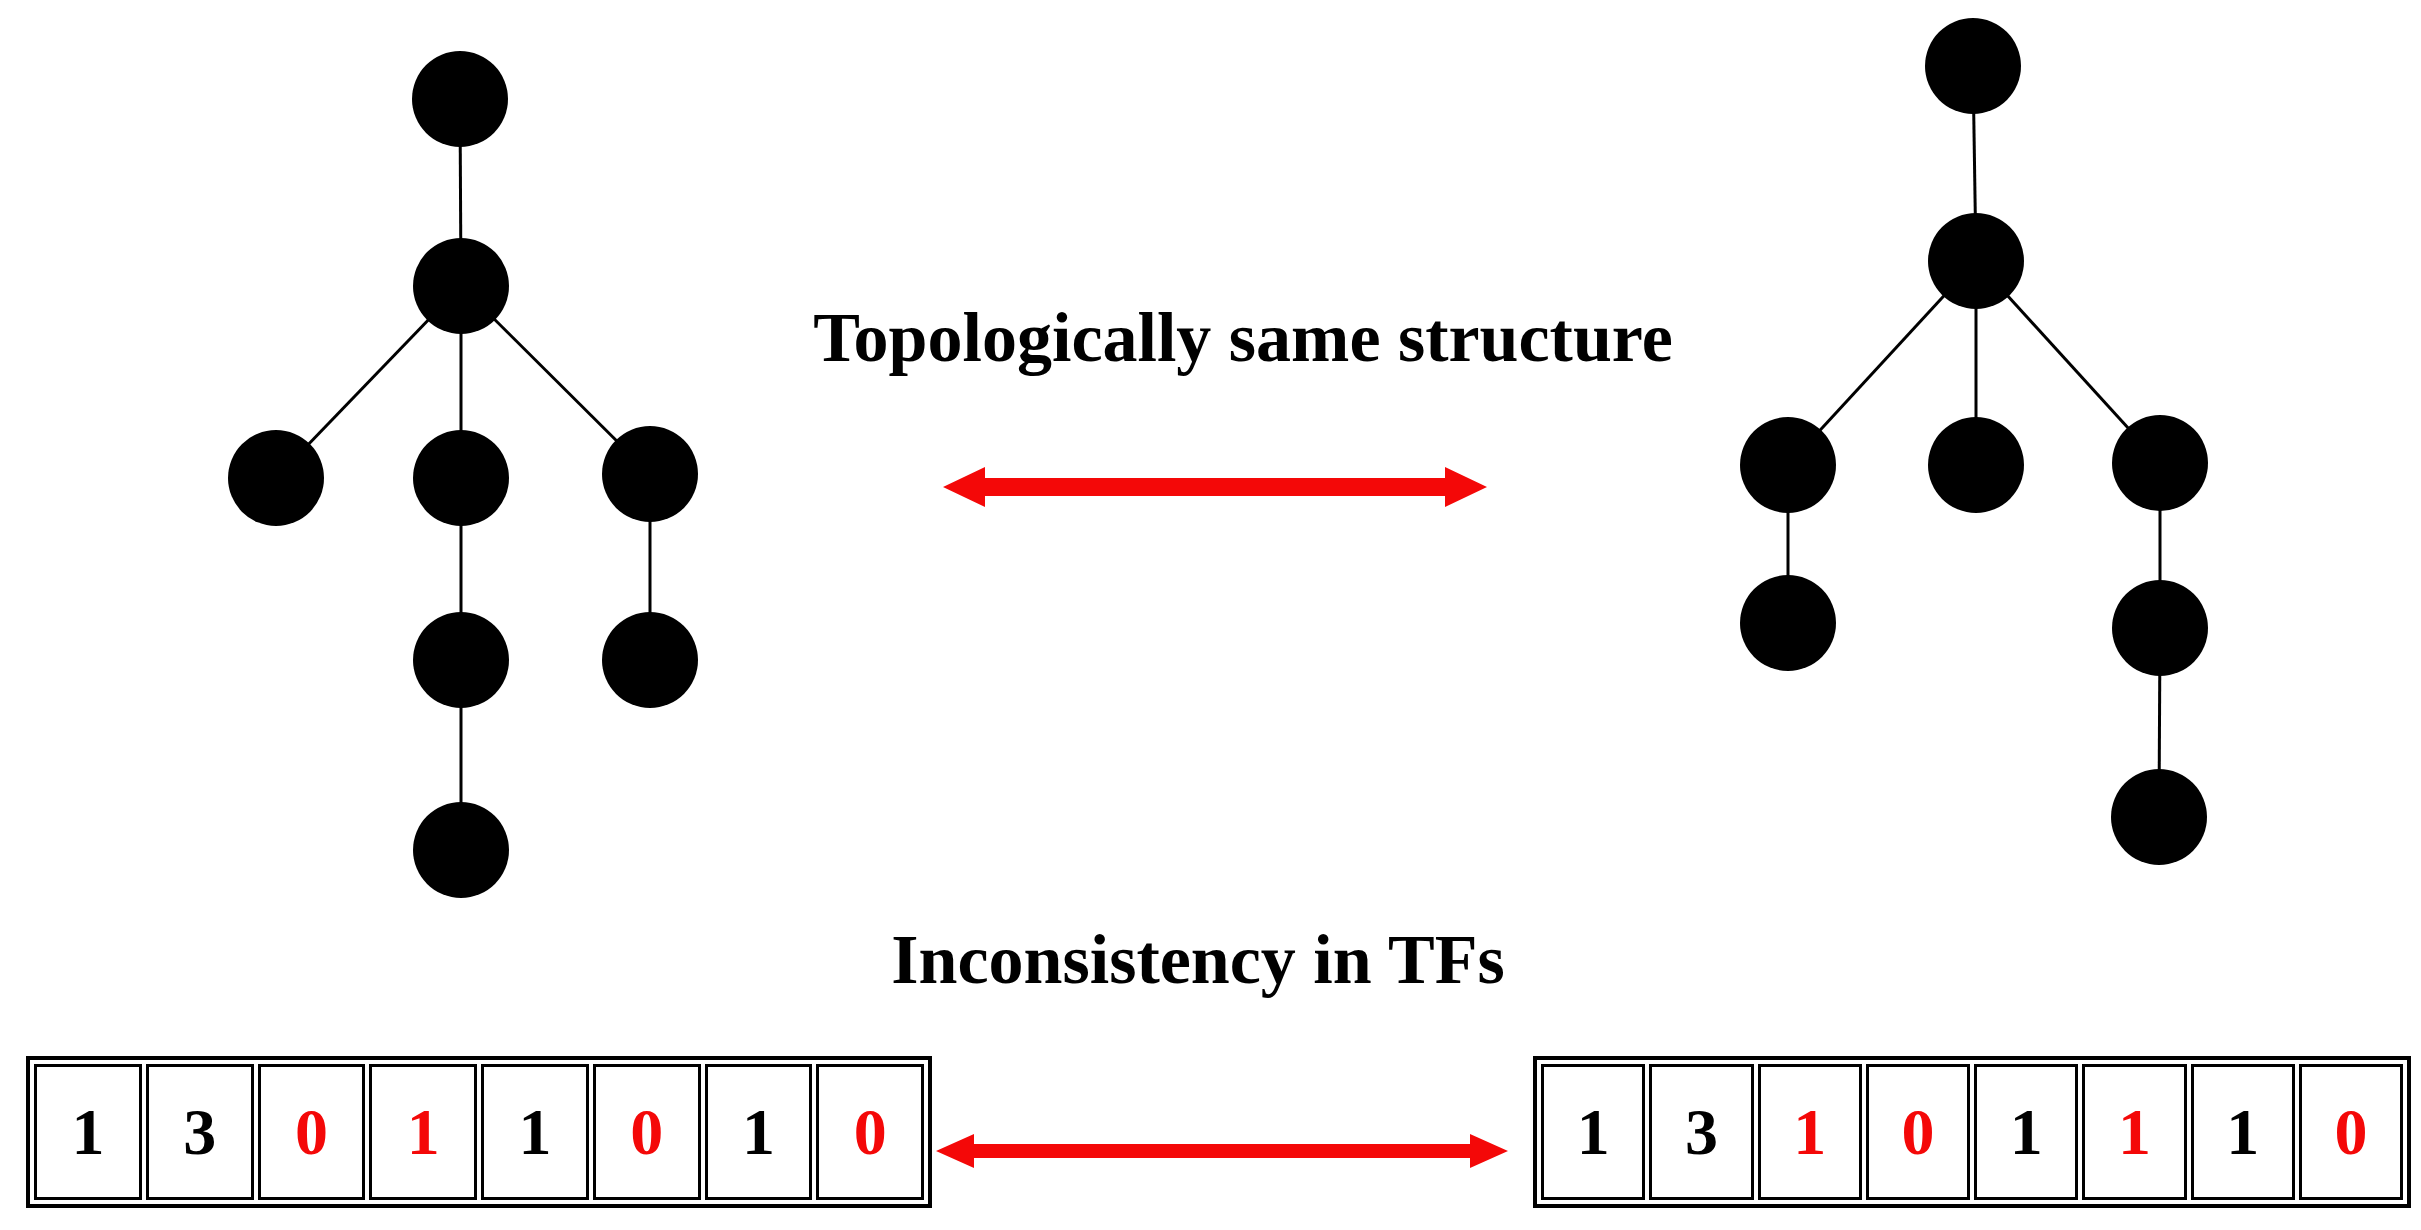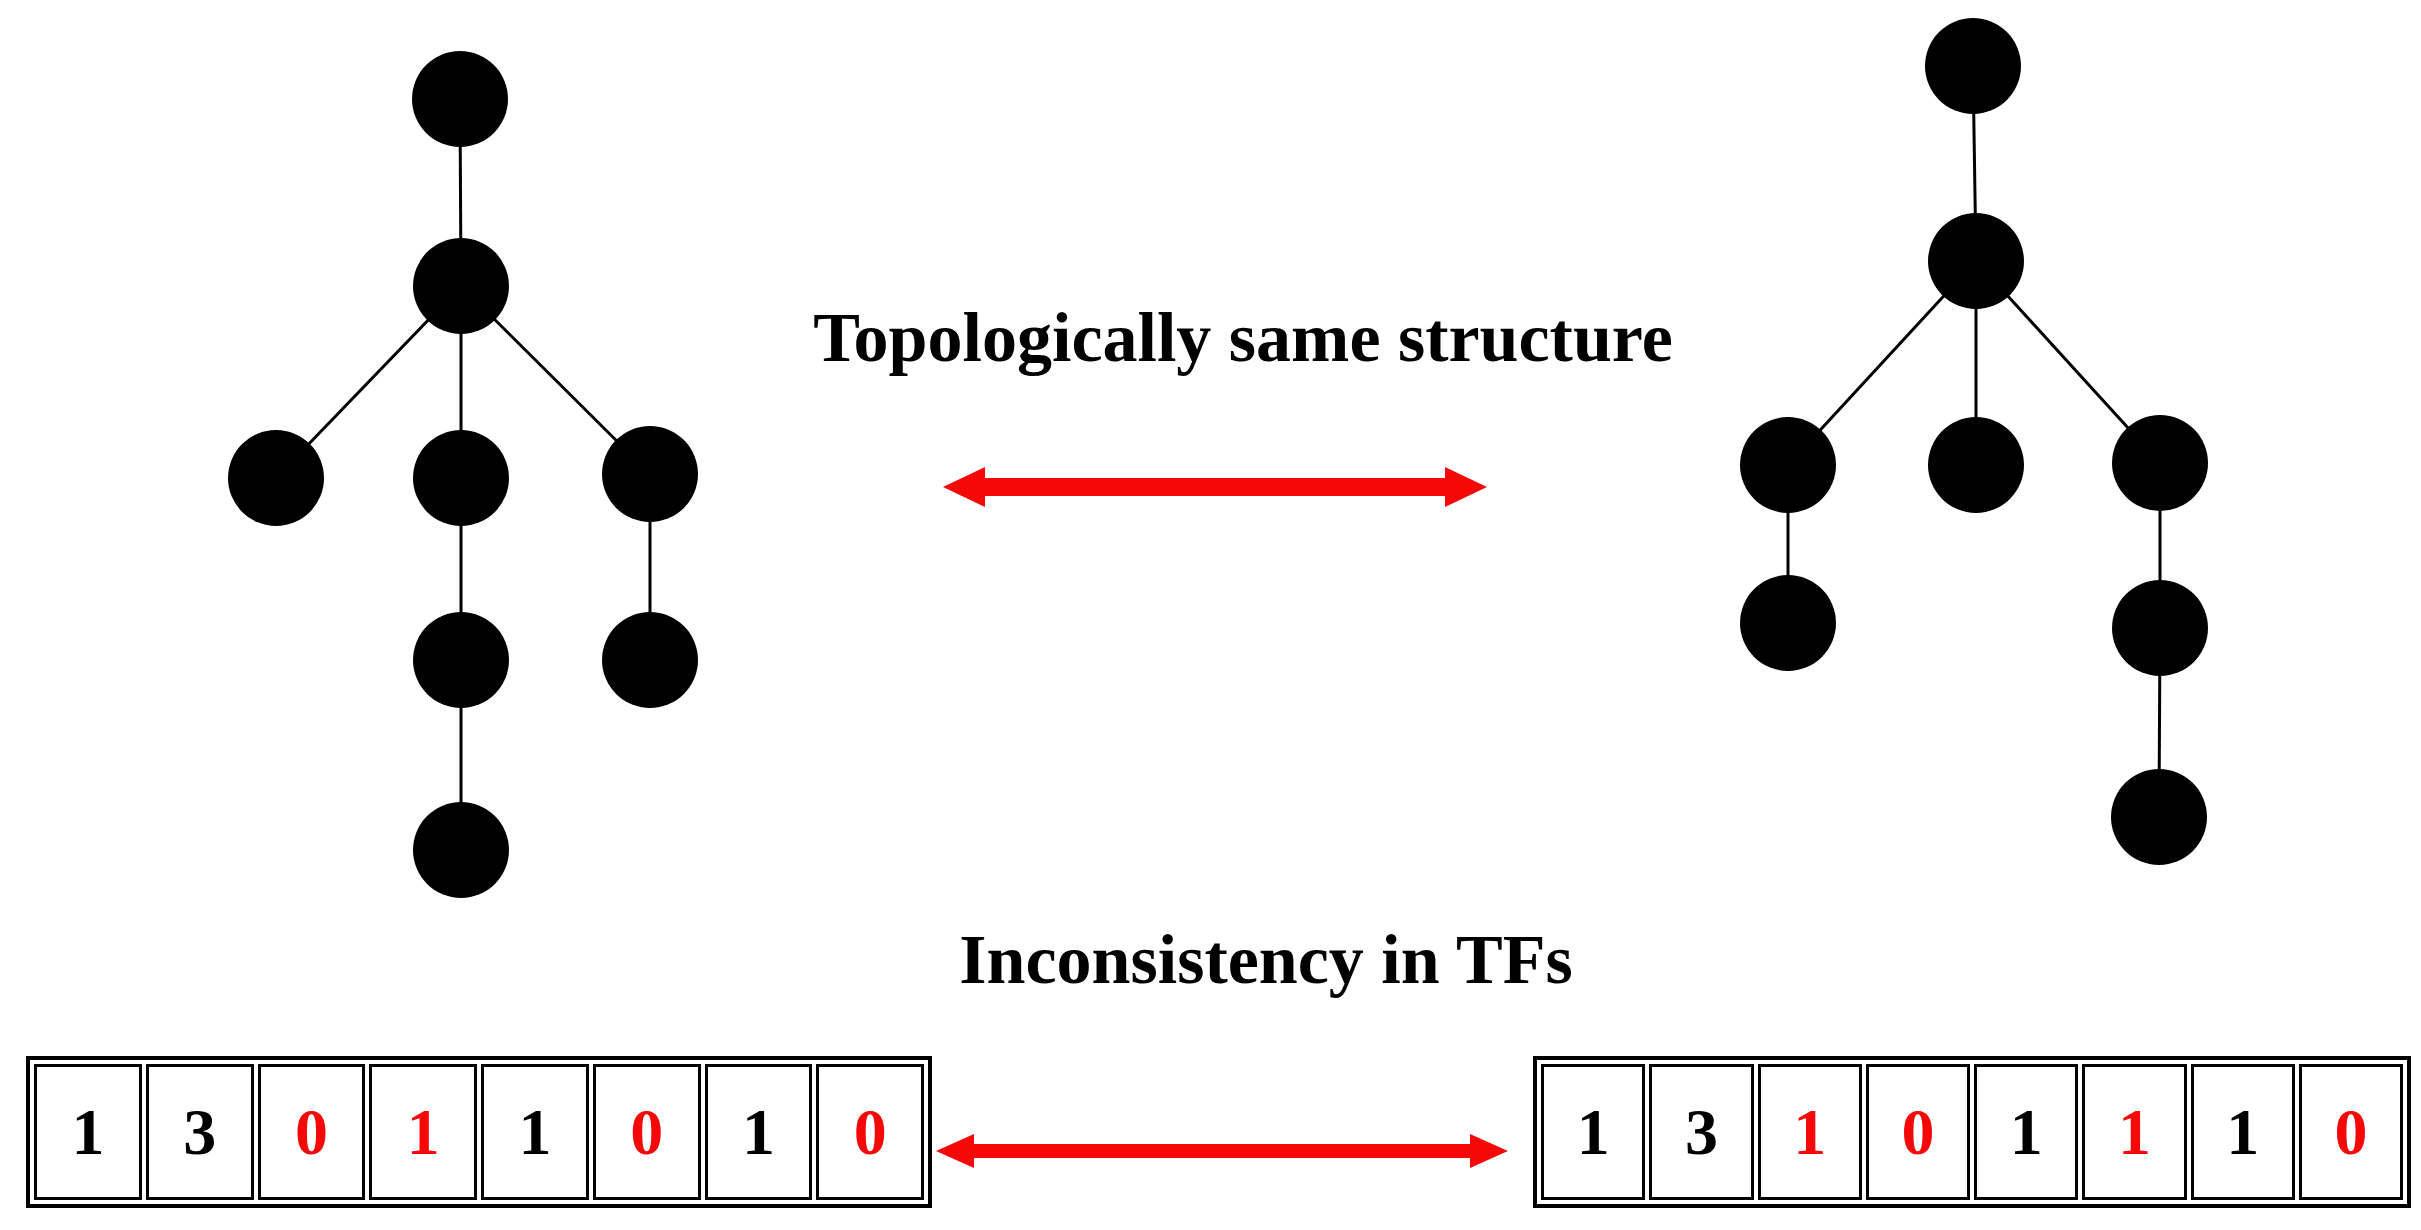--- a/index.html
+++ b/index.html
@@ -23,21 +23,21 @@
   .fig-label {
     position: absolute;
     transform: translate(-50%, -50%);
     font-weight: bold;
     font-size: 70px;
     color: #000000;
     white-space: nowrap;
     line-height: 1;
   }
   #structure-label { left: 1243px; top: 338px; }
-  #tf-label        { left: 1266px; top: 960px; }
+  #tf-label        { left: 1198px; top: 960px; }
   .tf-array {
     position: absolute;
     top: 1056px;
     height: 152px;
     box-sizing: border-box;
     border: 4px solid #000000;
     background: #ffffff;
     display: flex;
     gap: 4px;
     padding: 4px;

